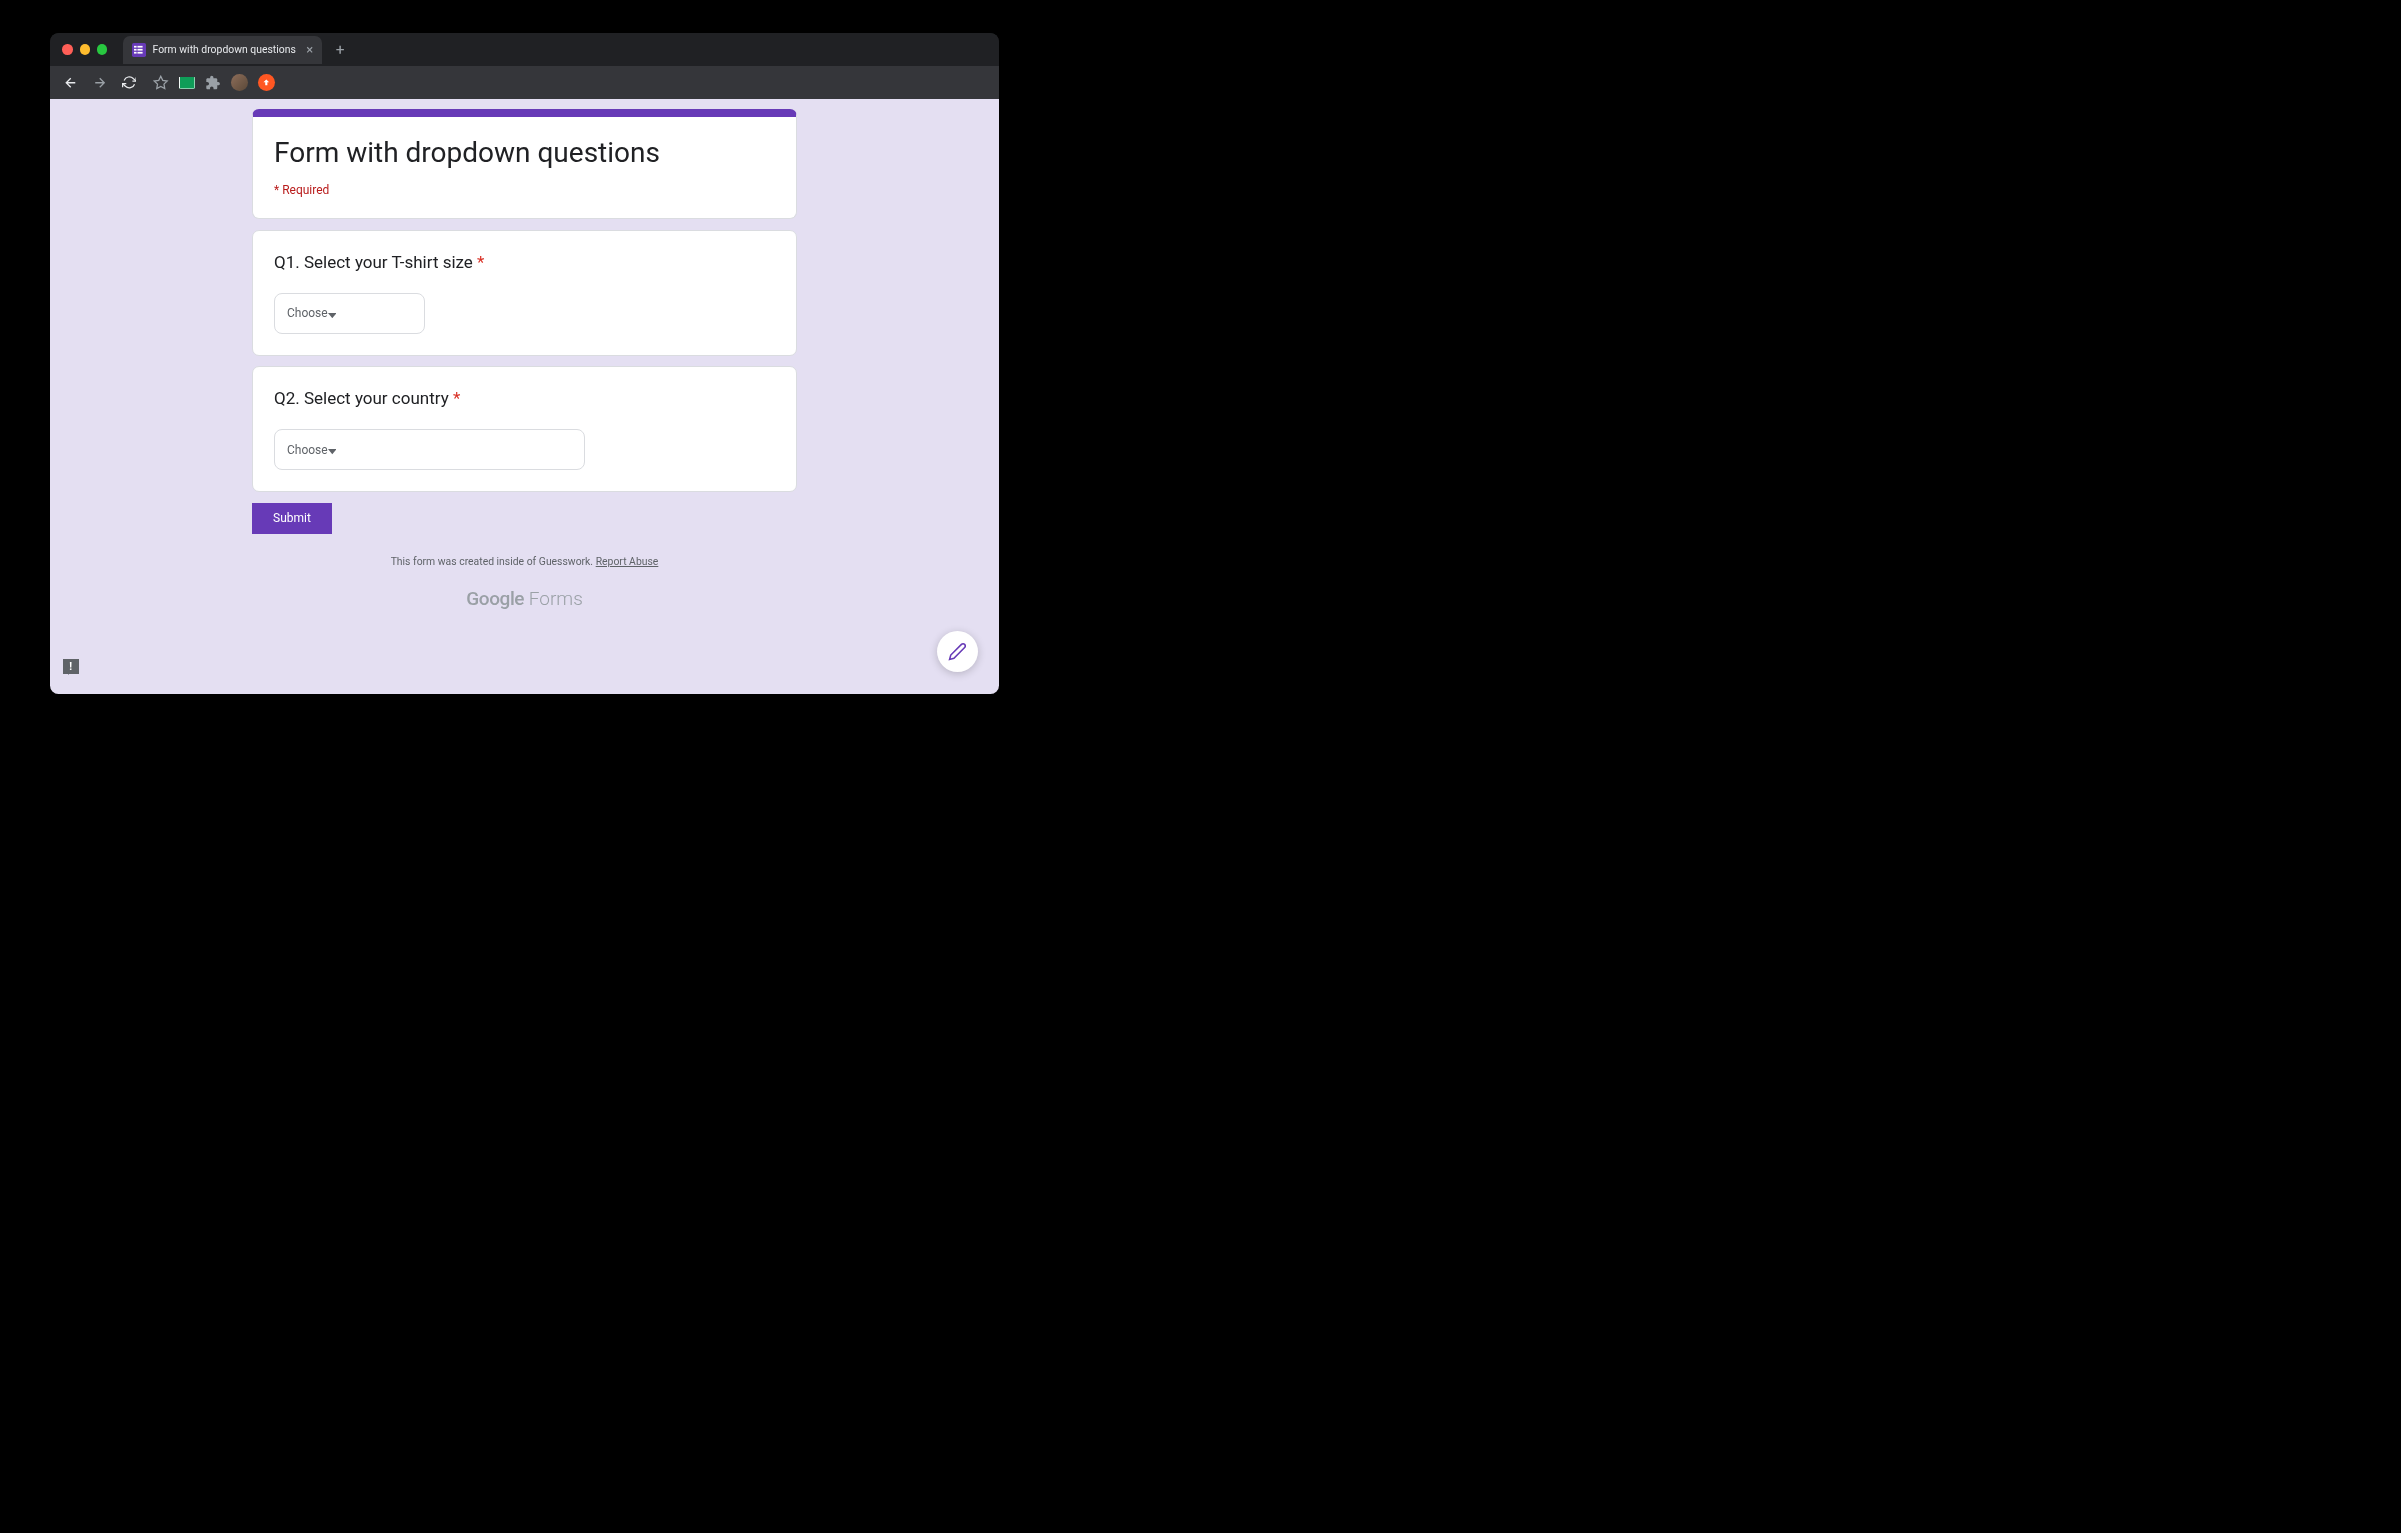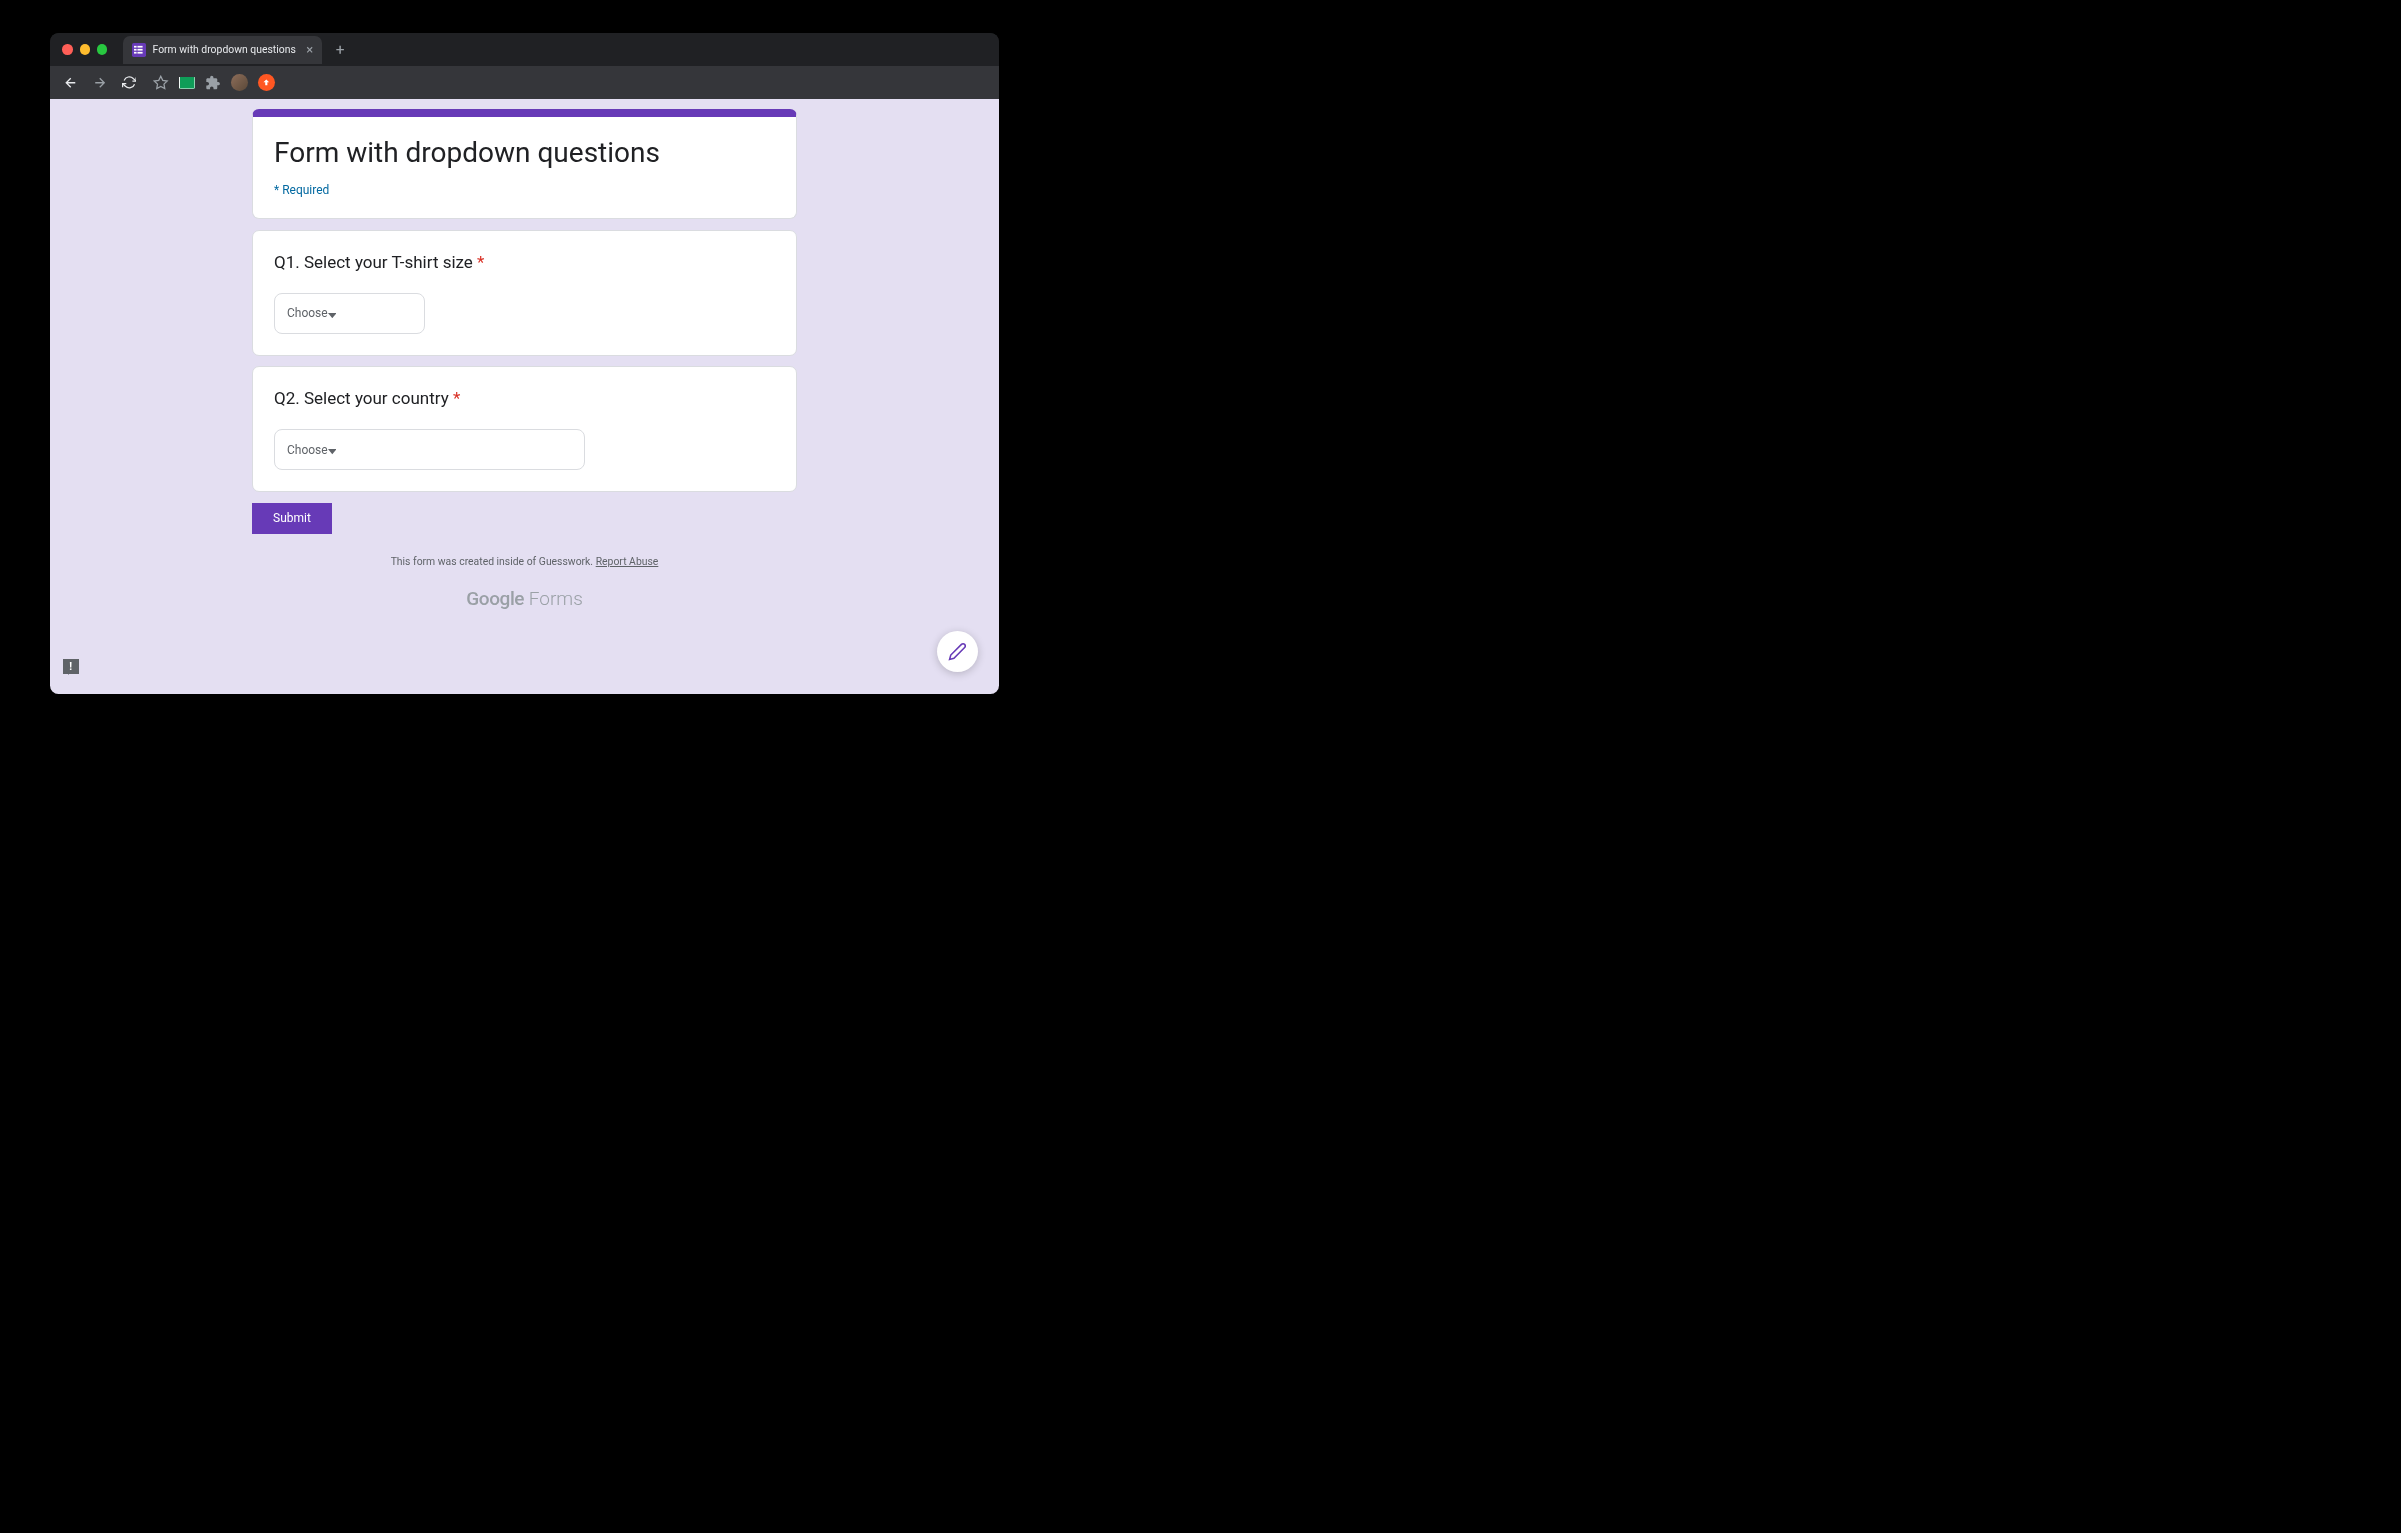--- a/index.html
+++ b/index.html
@@ -113,21 +113,21 @@
       border-radius: 7px;
       border: 0.9px solid #dadce0;
       margin-bottom: 10.4px;
     }
     .header-card {
       border-top: 8.6px solid #673ab7;
       padding: 19px 21px 21px;
     }
     .form-title { font-size: 28px; color: #202124; font-weight: 400; margin-bottom: 10.4px; }
     .form-desc { color: #202124; font-size: 12px; line-height: 17px; white-space: pre-line; }
-    .required-note { color: #0369a1; font-size: 12px; margin-top: 14px; }
+    .required-note { color: #b91c1c; font-size: 12px; margin-top: 14px; }
     
     .question-card { padding: 21px; }
     .question-title { font-size: 17px; color: #202124; font-weight: 400; }
     .req-star { color: #d93025; }
     
     .dropdown {
       margin-top: 21px;
       border: 0.9px solid #dadce0;
       border-radius: 8px;
       height: 41px;

